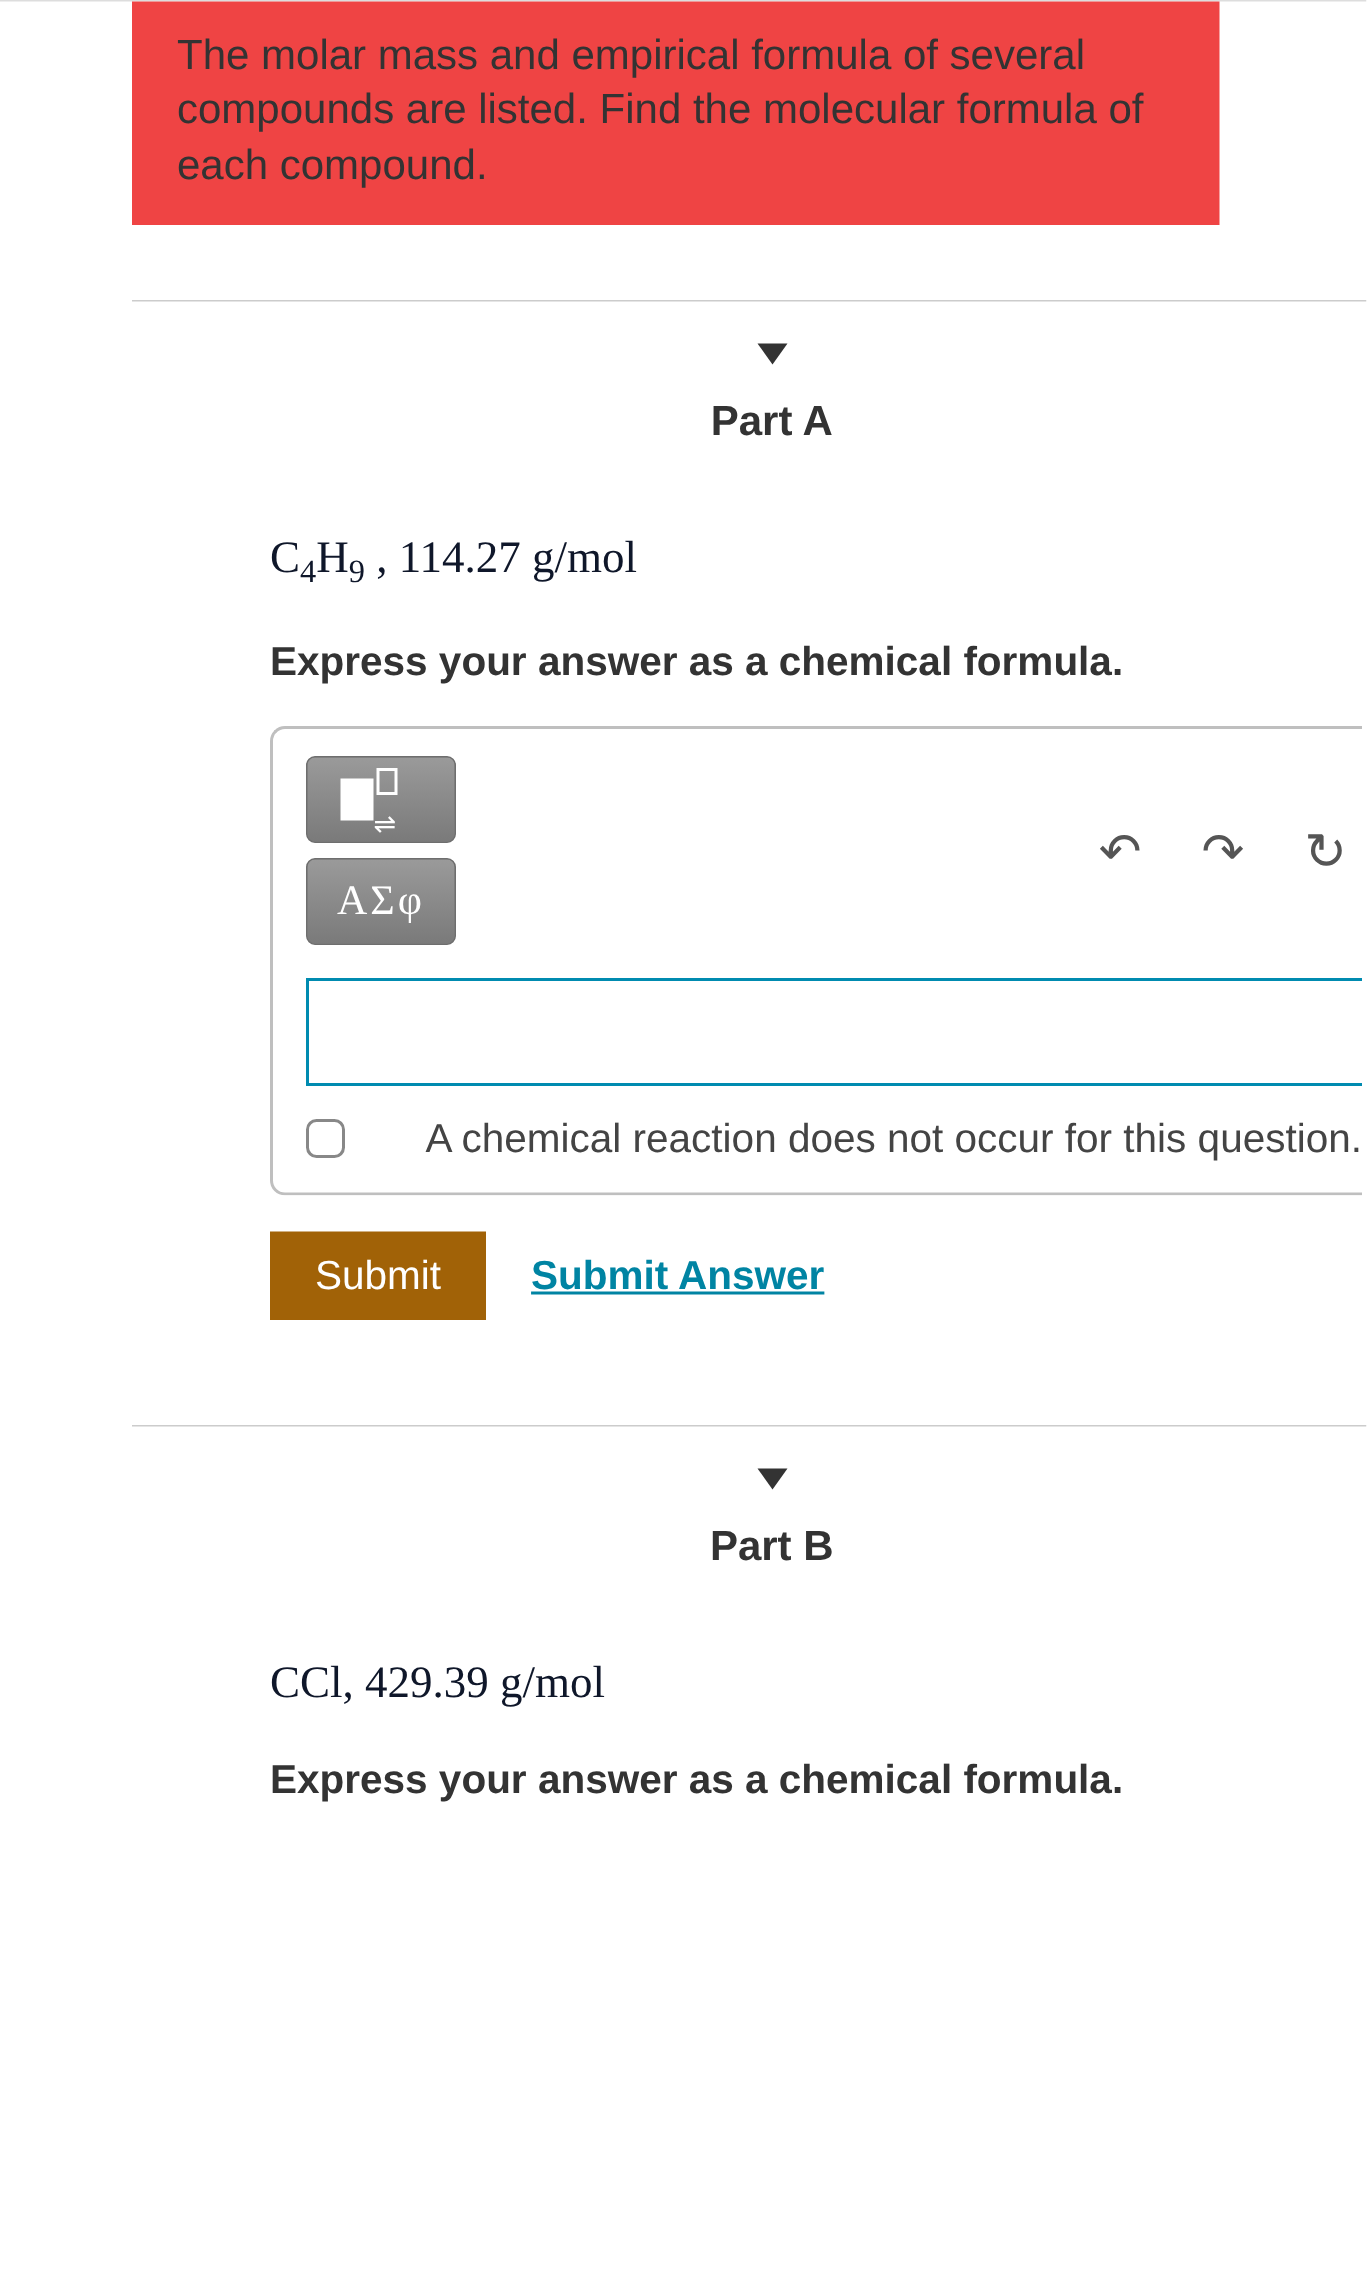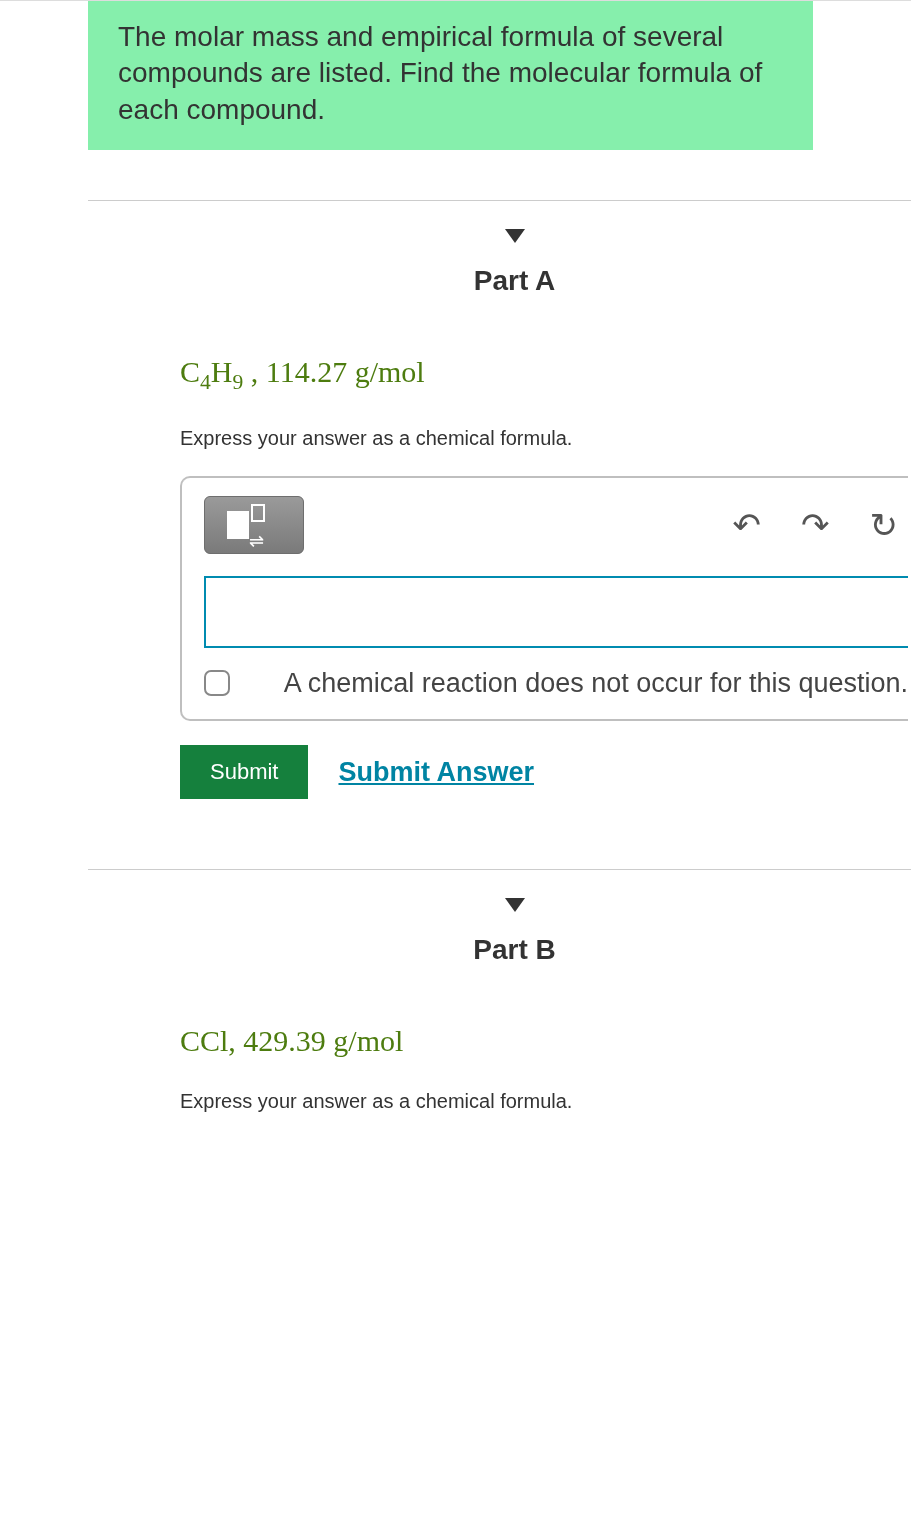--- a/index.html
+++ b/index.html
@@ -8,21 +8,21 @@
   background: #fff;
   color: #333;
   width: 911px;
   overflow-x: hidden;
 }
 .top-border {
   border-top: 1px solid #ddd;
   margin: 0;
 }
 .intro-box {
-  background: #86efac;
+  background: #ef4444;
   padding: 18px 22px 22px 30px;
   margin: 0 0 0 88px;
   width: 725px;
   font-size: 28px;
   line-height: 1.3;
   color: #333;
 }
 .section-gap { height: 50px; }
 .part-header {
   border-top: 1px solid #ccc;
@@ -46,27 +46,27 @@
   color: #333;
 }
 .part-body {
   margin-left: 180px;
   width: 731px;
   padding-top: 30px;
 }
 .formula-line {
   font-family: "Times New Roman", Times, serif;
   font-size: 30px;
-  color: #4d7c0f;
+  color: #0f172a;
   margin-bottom: 30px;
 }
 .formula-line sub { font-size: 0.72em; vertical-align: sub; }
 .instr {
-  font-weight: normal;
-  font-size: 20px;
+  font-weight: bold;
+  font-size: 27px;
   line-height: 1.3;
   margin-bottom: 25px;
 }
 .answer-area {
   border: 2px solid #bfbfbf;
   border-right: none;
   border-radius: 10px 0 0 10px;
   padding: 18px 0 18px 22px;
   width: 728px;
 }
@@ -143,24 +143,24 @@
   border-radius: 7px;
   margin-top: 4px;
   flex-shrink: 0;
   cursor: pointer;
 }
 .action-row {
   display: flex; align-items: center; gap: 30px;
   margin-top: 24px;
 }
 .submit-btn {
-  background: #15803d;
+  background: #a16207;
   color: #fff;
   border: none;
-  font-size: 22px;
+  font-size: 27px;
   padding: 14px 30px;
   cursor: pointer;
 }
 .req-link {
   color: #0084a3;
   text-decoration: underline;
   font-size: 27px;
   font-weight: bold;
   cursor: pointer;
 }
@@ -191,20 +191,21 @@
       <div class="toolbar-left">
         <button class="tool-btn">
           <span class="subscript-icon">
             <span class="box1"></span>
             <span class="boxwrap">
               <span class="box2"></span>
               <span class="arrows">⇌</span>
             </span>
           </span>
         </button>
+        <button class="tool-btn greek">ΑΣφ</button>
       </div>
       <div class="toolbar-right">
         <span class="tbar-icon">↶</span>
         <span class="tbar-icon">↷</span>
         <span class="tbar-icon">↻</span>
       </div>
     </div>
     <input class="answer-input" type="text" style="">
     <div class="chk-row">
       <div class="chk"></div>

